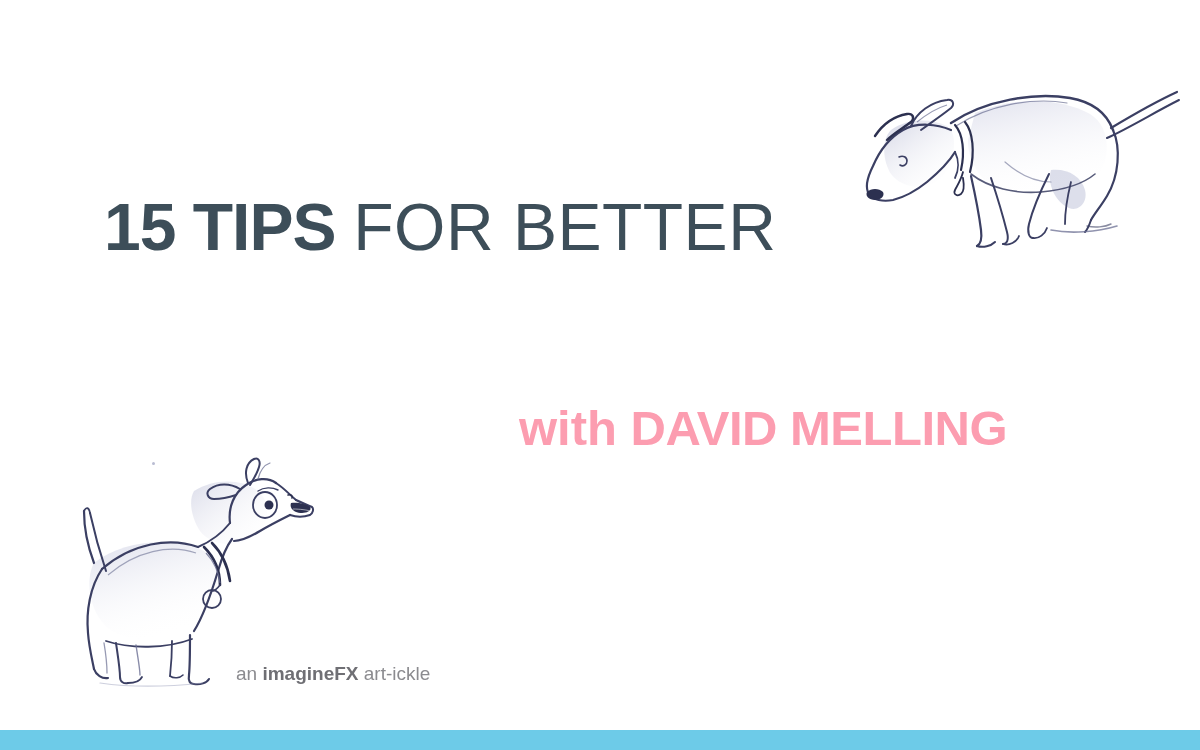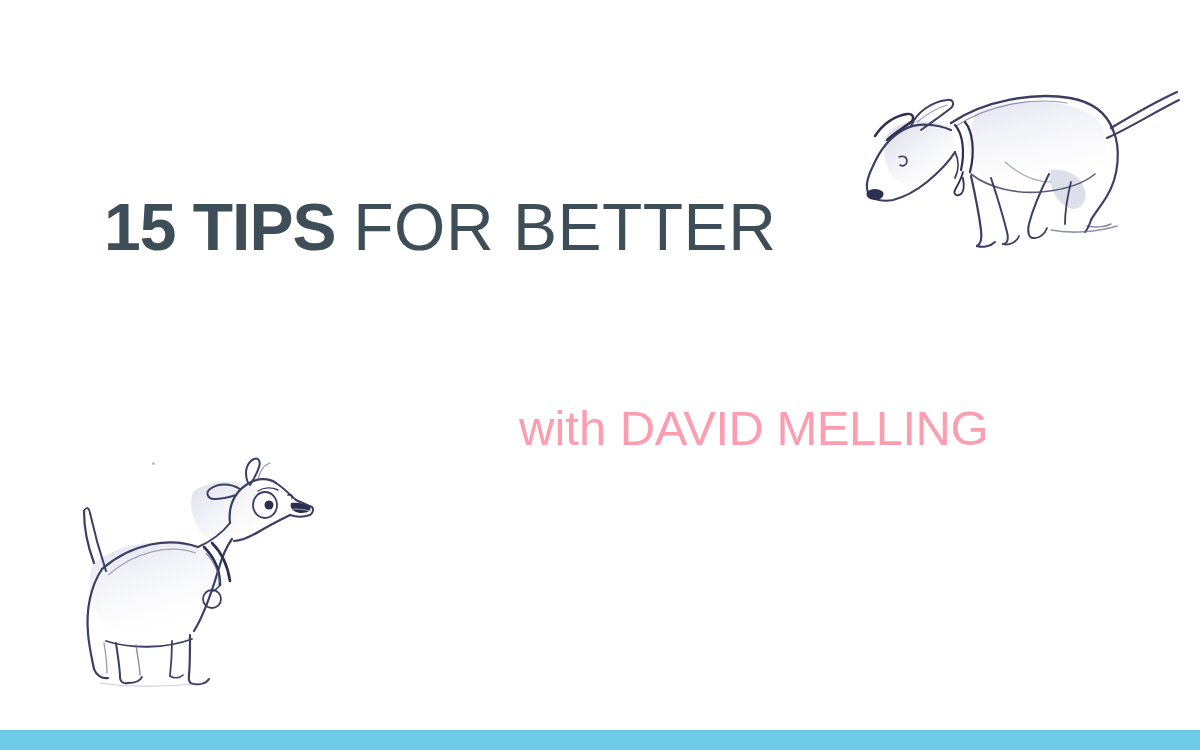--- a/index.html
+++ b/index.html
@@ -57,25 +57,25 @@
   .presenter {
     position: absolute;
     left: 519px;
     top: 404px;
     color: #fc9db0;
     font-size: 49px;
     line-height: 1;
     white-space: nowrap;
   }
   .p-light {
-    font-weight: 400;
+    font-weight: 700;
     letter-spacing: 0px;
   }
   .p-bold {
-    font-weight: 400;
+    font-weight: 700;
     font-stretch: condensed;
     letter-spacing: -0.5px;
   }
 
   
   .credit {
     position: absolute;
     left: 236px;
     top: 663px;
     font-size: 19px;
@@ -127,20 +127,21 @@
 <body>
 
 <div class="slide" style="background: rgb(255, 255, 255);">
 
   <div class="title-block">
     <div class="title-line title-line-1" style="color: rgb(61, 78, 89);"><span class="t-bold">15 TIPS</span> <span class="t-light">FOR BETTER</span></div>
   </div>
 
   <div class="presenter" style="color: rgb(252, 157, 176);"><span class="p-light">with</span> <span class="p-bold">DAVID MELLING</span></div>
 
+  <div class="credit"><span class="c-light">an</span> <span class="c-bold">imagineFX</span> <span class="c-light">art-ickle</span></div>
 
   <div class="stray-dot"></div>
 
   <div class="sketch dog-sniffing">
     <svg viewBox="0 0 330 190" width="330" height="190" xmlns="http://www.w3.org/2000/svg">
       <defs>
         <linearGradient id="pShade1" x1="0" y1="0" x2="0.3" y2="1">
           <stop offset="0%" stop-color="#c9cbe0" stop-opacity="0.55"></stop>
           <stop offset="100%" stop-color="#ffffff" stop-opacity="0.05"></stop>
         </linearGradient>

